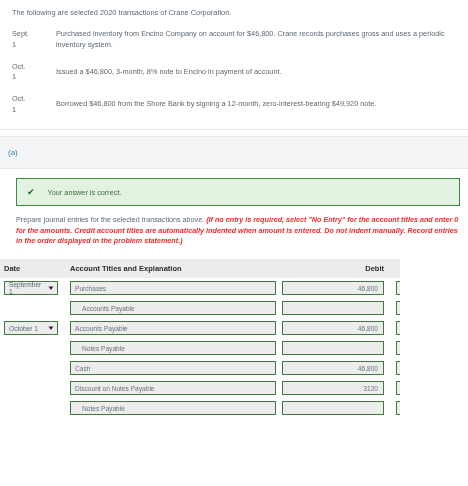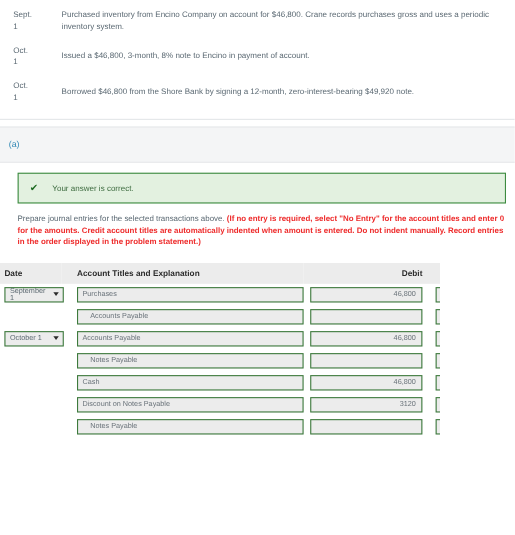--- a/index.html
+++ b/index.html
@@ -83,20 +83,21 @@
 
   
   .instructions {
     padding: 9px 4px 0 16px;
     font-size: 7.2px;
     color: #5a6872;
     line-height: 1.45;
   }
   .instructions .hint {
     color: #ee2b2b;
+    font-style: italic;
     font-weight: bold;
   }
 
   
   .journal-scroll {
     margin-top: 13px;
     width: 400px;
     overflow: hidden;
     position: relative;
   }
@@ -161,20 +162,21 @@
   .fld.acct { padding-left: 4px; }
   .fld.acct.indent { padding-left: 11px; }
   .fld.amt { justify-content: flex-end; padding-right: 5px; }
 </style>
 </head>
 <body>
 
 <div class="page">
 
   <div class="problem">
+    <p class="intro">The following are selected 2020 transactions of Crane Corporation.</p>
     <table class="txn-table">
       <tbody>
         <tr class="txn-row">
           <td class="txn-date">Sept.
 1</td>
           <td class="txn-desc">Purchased inventory from Encino Company on account for $46,800. Crane records purchases gross and uses a periodic inventory system.</td>
         </tr>
         <tr class="txn-row tight">
           <td class="txn-date">Oct.
 1</td>

